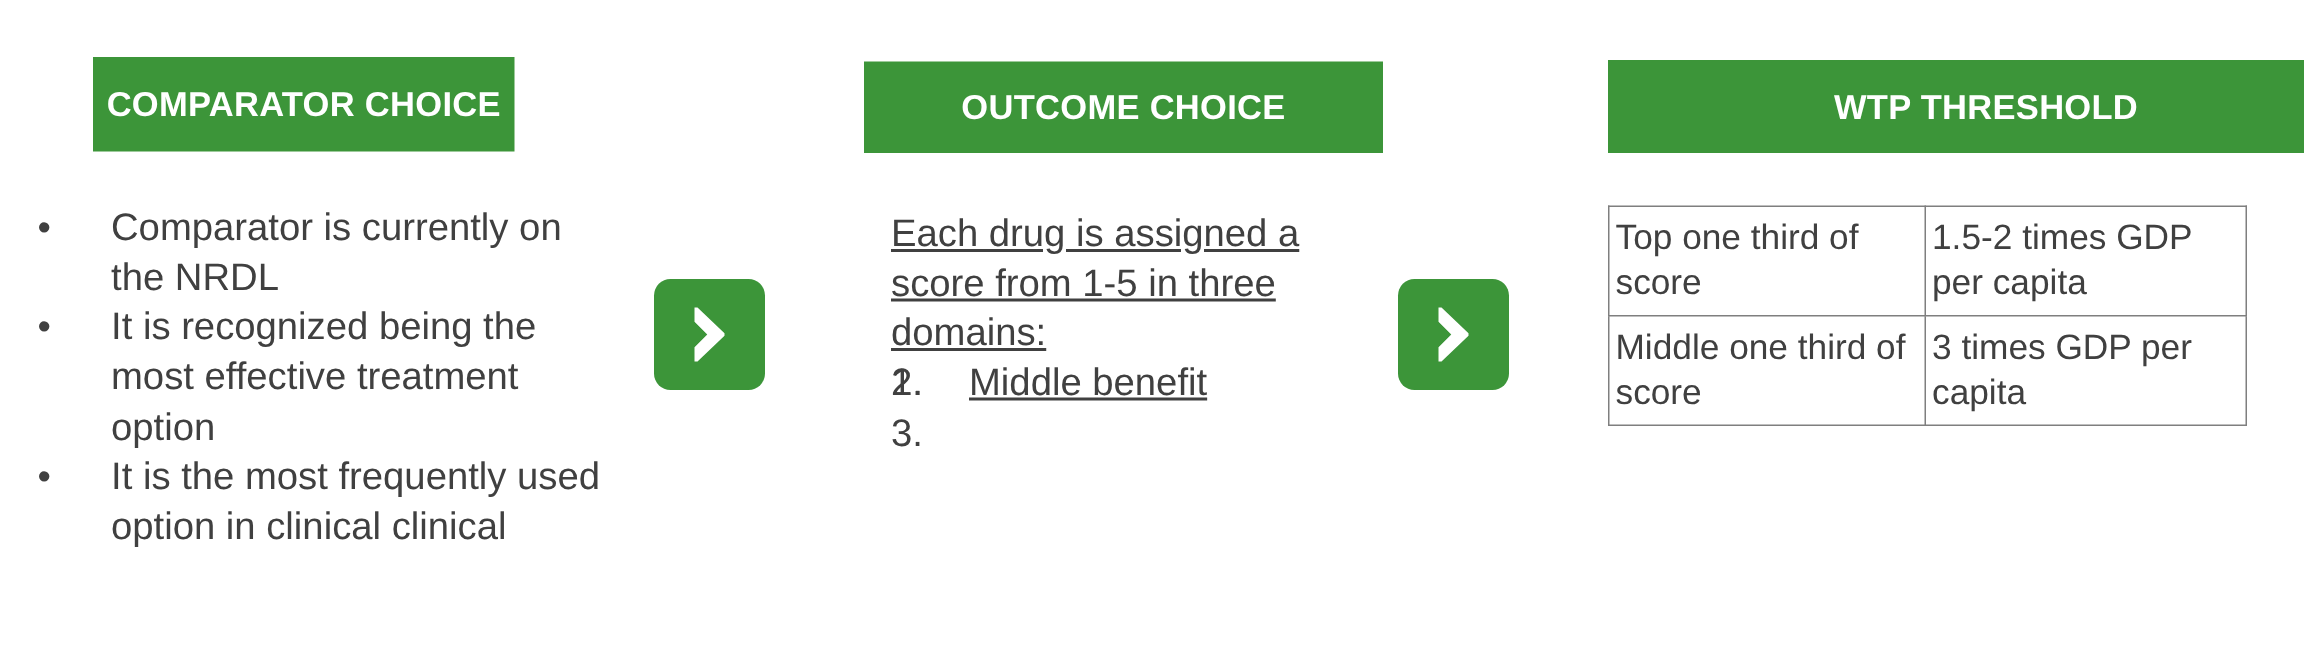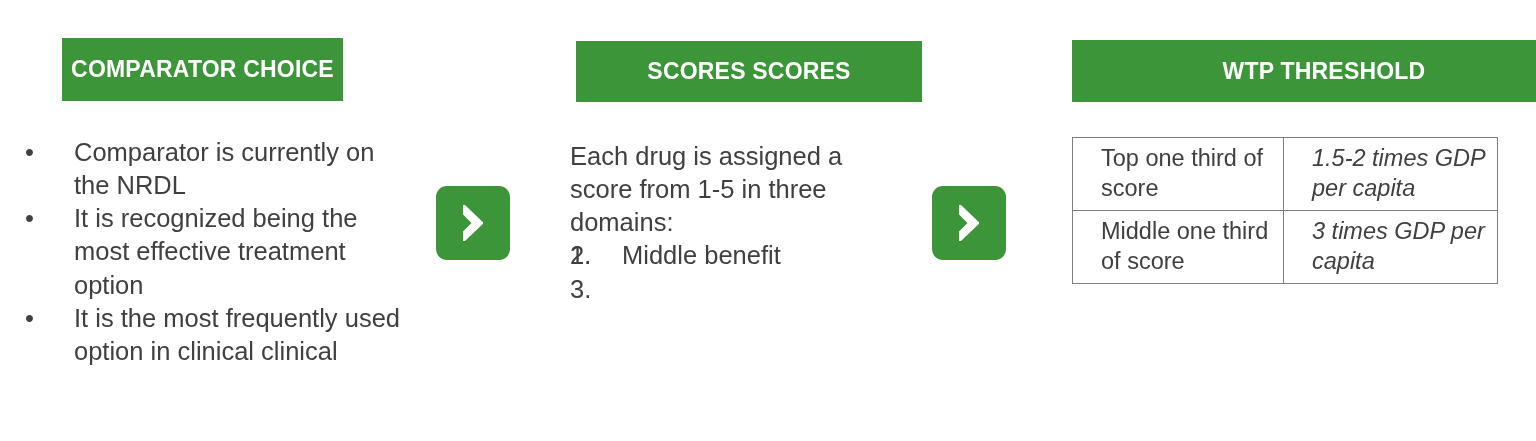--- a/index.html
+++ b/index.html
@@ -66,23 +66,24 @@
     position: absolute;
     left: 17px;
     top: 0;
     font-size: 25.5px;
     line-height: 1.3;
   }
 
   
   .col2 {
     position: absolute;
-    left: 570px;
+    left: 594px;
     top: 140px;
     width: 340px;
+    text-decoration: underline;
   }
   .para {
     font-size: 25.5px;
     line-height: 1.3;
     margin: 0;
   }
   .num-list {
     list-style: none;
     margin: 0;
     padding: 0;
@@ -106,28 +107,28 @@
     top: 137px;
     width: 425px;
     border-collapse: collapse;
     table-layout: fixed;
     font-size: 23.5px;
     line-height: 1.26;
     color: #404040;
   }
   .wtp-table td {
     border: 1.5px solid #7f7f7f;
-    padding: 6px 9px 7px 28px;
+    padding: 6px 9px 7px 4px;
     vertical-align: top;
     height: 72px;
     box-sizing: border-box;
     margin-top: 45px;
   }
   .wtp-table td.c1 { width: 211px; }
-  .wtp-table td.c2 { width: 214px; font-style: italic; }
+  .wtp-table td.c2 { width: 214px; }
 
   
   .arrow-chip {
     position: absolute;
     width: 74px;
     height: 74px;
     background: #3C9539;
     border-radius: 11px;
     display: flex;
     align-items: center;
@@ -162,21 +163,21 @@
   </div>
 
   <div class="arrow-chip arrow-1">
     <span>
       <svg width="34" height="40" viewBox="0 0 34 40" aria-hidden="true">
         <path d="M7 2 L9 2 L27 19.2 L27 20.8 L9 38 L7 38 L7 28.5 L15.5 20 L7 11.5 Z" fill="#ffffff"></path>
       </svg>
     </span>
   </div>
 
-  <div class="banner banner-2">SCORES SCORES</div>
+  <div class="banner banner-2">OUTCOME CHOICE</div>
 
   <div class="col2">
     <p class="para">Each drug is assigned a score from 1-5 in three domains:</p>
     <ul class="num-list">
       <li>
         <span class="num">1.</span>
       </li>
       <li>
         <span class="num">2.</span>
         <span>Middle benefit</span>

